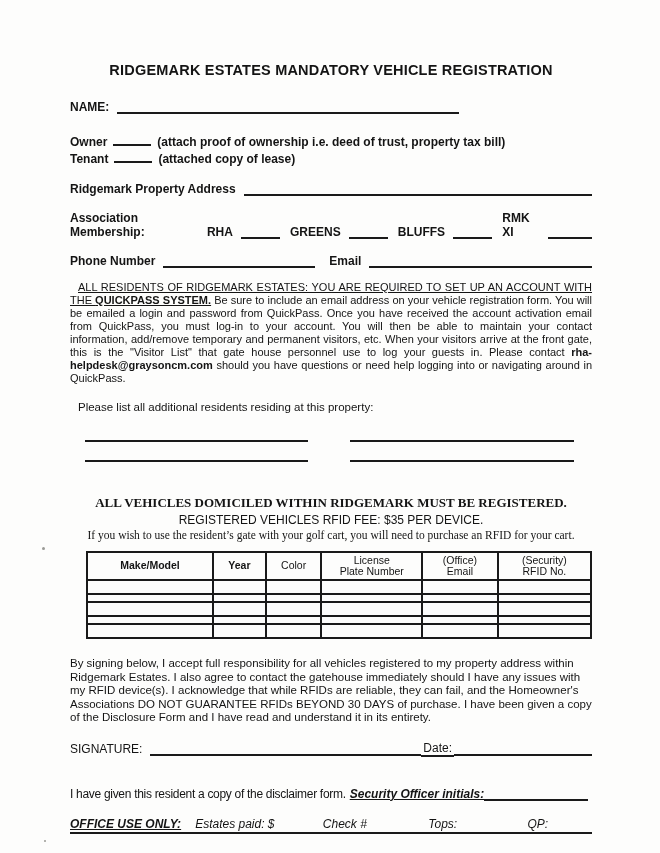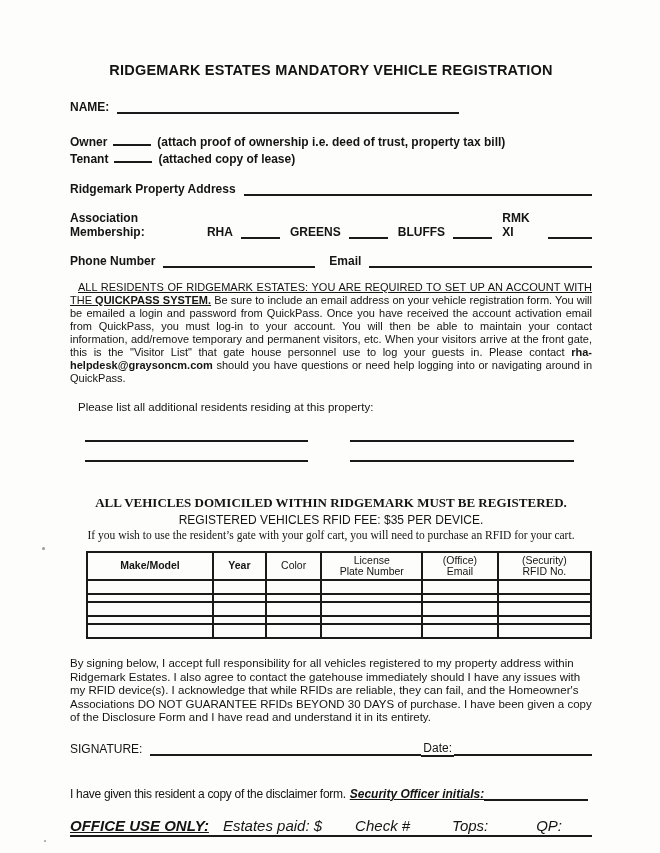--- a/index.html
+++ b/index.html
@@ -89,21 +89,21 @@
   .disclaimer-row .so{
     font-weight:bold;font-style:italic;text-decoration:underline;white-space:nowrap;
     margin-left:4px;letter-spacing:0;
   }
   .disclaimer-row .fl-grow{margin-right:4px;}
 
   .office-row{
     margin-top:16px;
     display:flex;align-items:flex-end;
     border-bottom:2.5px solid #1a1a1a;
-    font-style:italic;font-size:15px;
+    font-style:italic;font-size:12px;
     padding-bottom:1px;
   }
   .office-row .ou{text-decoration:underline;font-weight:bold;white-space:nowrap;}
   .office-row .it{white-space:nowrap;}
   .office-row .sp1{width:14px;} .office-row .sp2{flex:1.1;} .office-row .sp3{flex:1.4;}
   .office-row .sp4{flex:1.6;} .office-row .sp5{flex:1;}
 
   .footer{margin-top:26px;text-align:center;font-size:11px;line-height:16px;}
 
   .speck{position:absolute;background:#9a9a96;border-radius:50%;}

